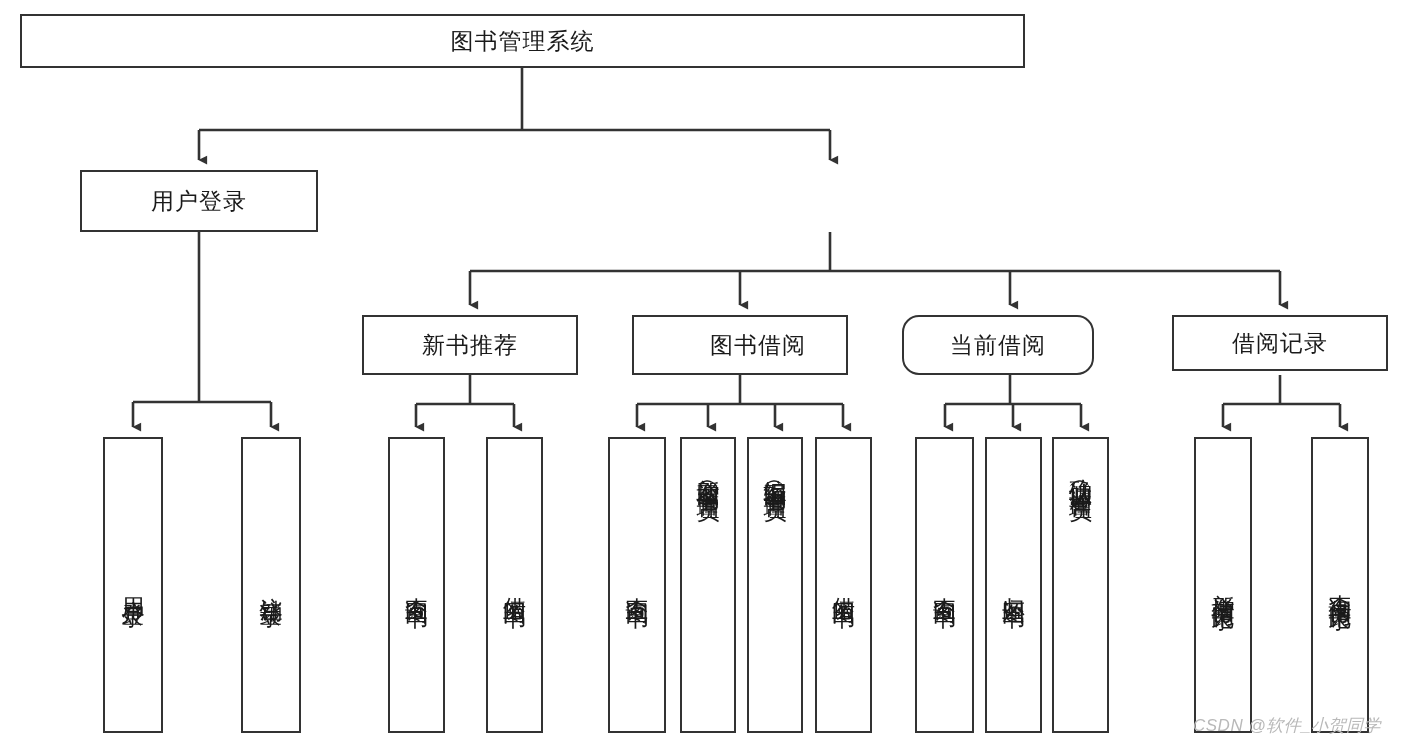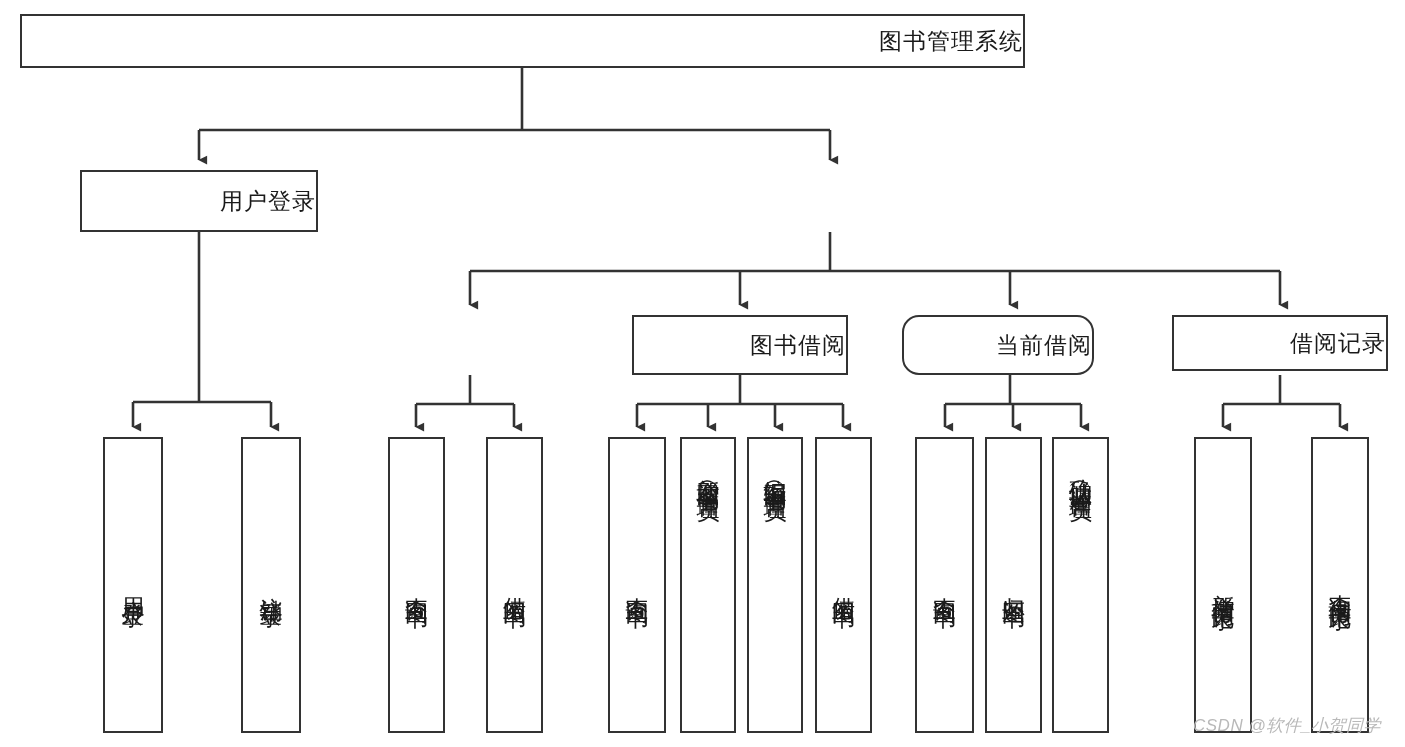--- a/index.html
+++ b/index.html
@@ -13,21 +13,21 @@
   .node{
     position:absolute;
     box-sizing:border-box;
     border:2.5px solid #333333;
     background:#ffffff;
     display:flex;
     align-items:center;
     justify-content:center;
     color:#1a1a1a;
   }
-  .node.h{ font-size:23px; letter-spacing:1px;justify-content:flex-end; }
+  .node.h{ font-size:23px; letter-spacing:1px; }
   .node.v{ font-size:23px; }
   .node.v .vtext{
     writing-mode:vertical-rl;
     text-orientation:upright;
     letter-spacing:3px;
     line-height:1;
     white-space:nowrap;
     display:block;
   }
   .node.v{ align-items:flex-start; padding-top:22px; }
@@ -99,20 +99,23 @@
   </svg>
 
   <div class="node h" style="left:20px;top:14px;width:1005px;height:54px;">
     <span>图书管理系统</span>
   </div>
 
   <div class="node h" style="left:80px;top:170px;width:238px;height:62px;">
     <span>用户登录</span>
   </div>
 
+  <div class="node h" style="left:362px;top:315px;width:216px;height:60px;">
+    <span>新书推荐</span>
+  </div>
   <div class="node h" style="left:632px;top:315px;width:216px;height:60px;padding-left:36px;">
     <span>图书借阅</span>
   </div>
   <div class="node h" style="left:902px;top:315px;width:192px;height:60px;border-radius:17px;">
     <span>当前借阅</span>
   </div>
   <div class="node h" style="left:1172px;top:315px;width:216px;height:56px;">
     <span>借阅记录</span>
   </div>
 

